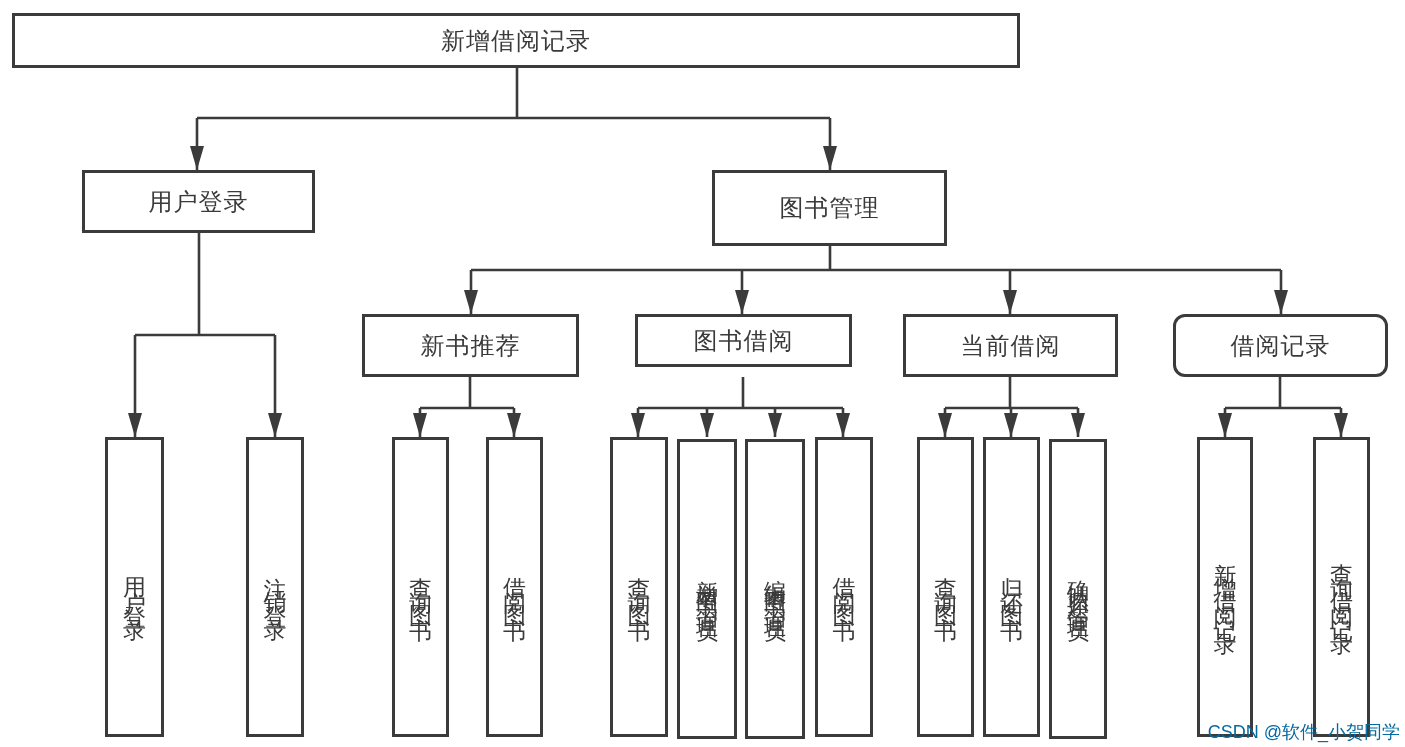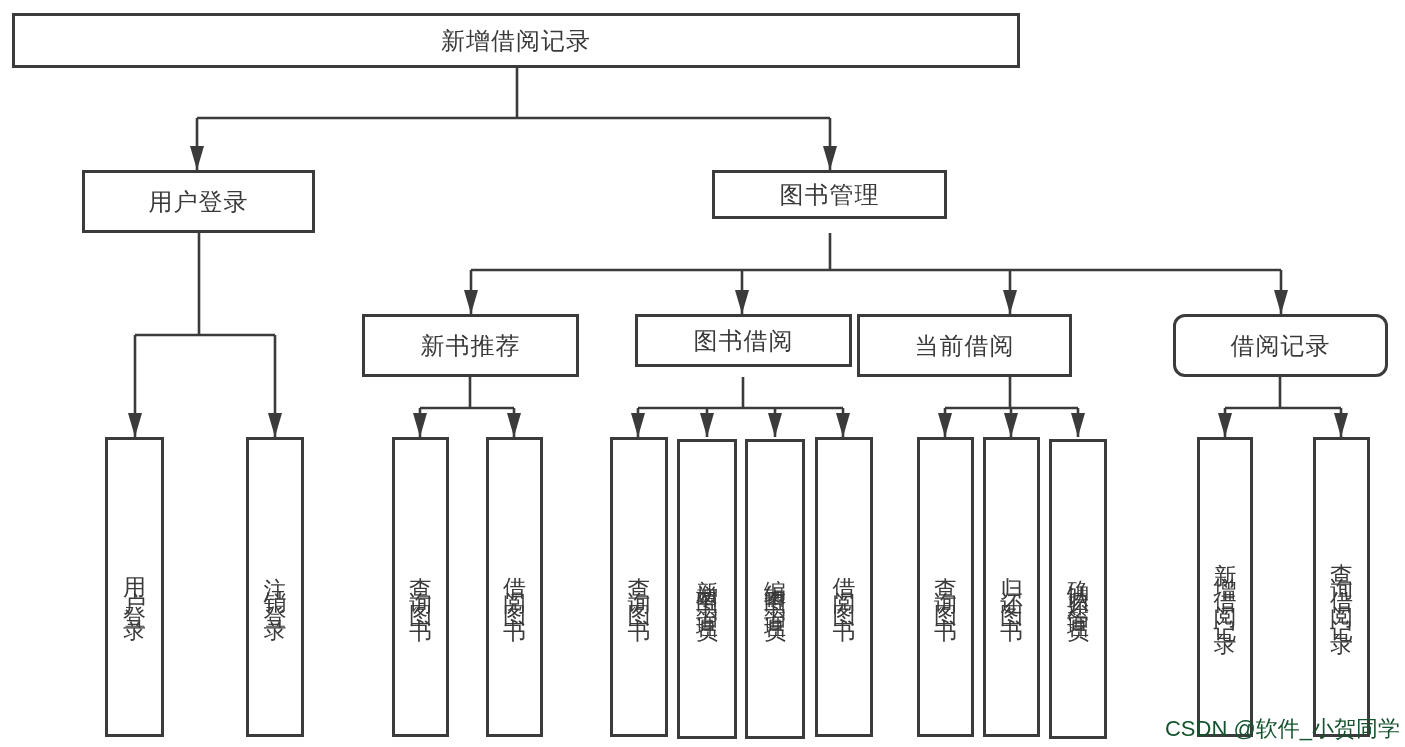--- a/index.html
+++ b/index.html
@@ -31,22 +31,22 @@
     writing-mode: vertical-rl;
     text-orientation: mixed;
     letter-spacing: 14px;
     line-height: 1;
   }
   .vbox .vtext.tight { letter-spacing: 6px; font-size: 22px; }
   #watermark {
     position: absolute;
     right: 5px;
     bottom: 3px;
-    font-size: 22px;
-    color: #14532d;
+    font-size: 18px;
+    color: #0369a1;
     letter-spacing: 0px;
     white-space: nowrap;
   }
 </style>
 </head>
 <body>
 
 <div id="stage">
 
   <svg id="wires" viewBox="0 0 1405 747" xmlns="http://www.w3.org/2000/svg">
@@ -92,31 +92,31 @@
     </g>
   </svg>
 
   <div class="box hbox" style="left:12px; top:13px; width:1008px; height:55px;">
     <span>新增借阅记录</span>
   </div>
 
   <div class="box hbox" style="left:82px; top:170px; width:233px; height:63px;">
     <span>用户登录</span>
   </div>
-  <div class="box hbox" style="left:712px; top:170px; width:235px; height:49px;">
+  <div class="box hbox" style="left:712px; top:170px; width:235px; height:76px;">
     <span>图书管理</span>
   </div>
 
   <div class="box hbox" style="left:362px; top:314px; width:217px; height:63px;">
     <span>新书推荐</span>
   </div>
   <div class="box hbox" style="left:635px; top:314px; width:217px; height:53px;">
     <span>图书借阅</span>
   </div>
-  <div class="box hbox" style="left:857px; top:314px; width:215px; height:63px;">
+  <div class="box hbox" style="left:903px; top:314px; width:215px; height:63px;">
     <span>当前借阅</span>
   </div>
   <div class="box hbox" style="left:1173px; top:314px; width:215px; height:63px;border-radius:12px;">
     <span>借阅记录</span>
   </div>
 
   <div class="box vbox" style="left:105px; top:437px; width:59px; height:300px;">
     <span class="vtext">用户登录</span>
   </div>
   <div class="box vbox" style="left:246px; top:437px; width:58px; height:300px;">

